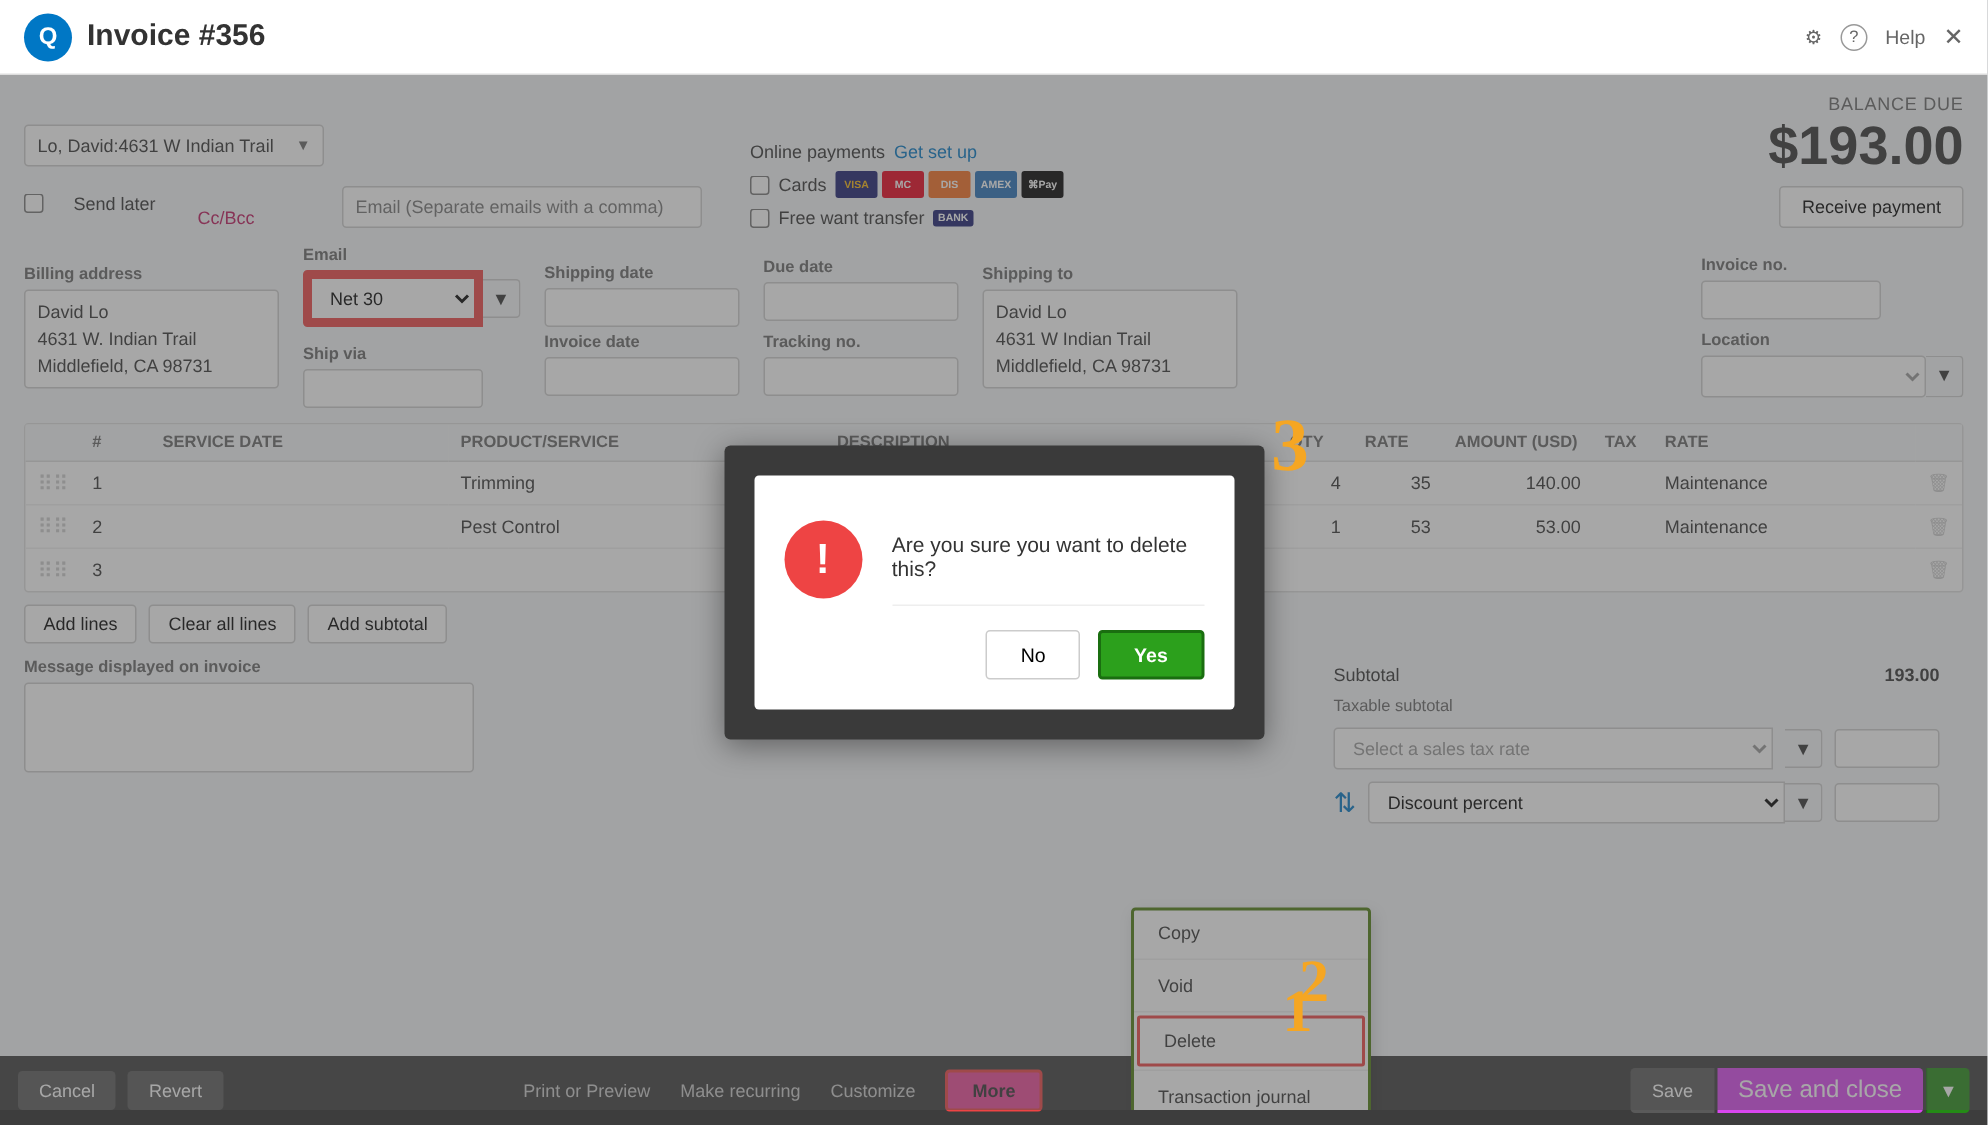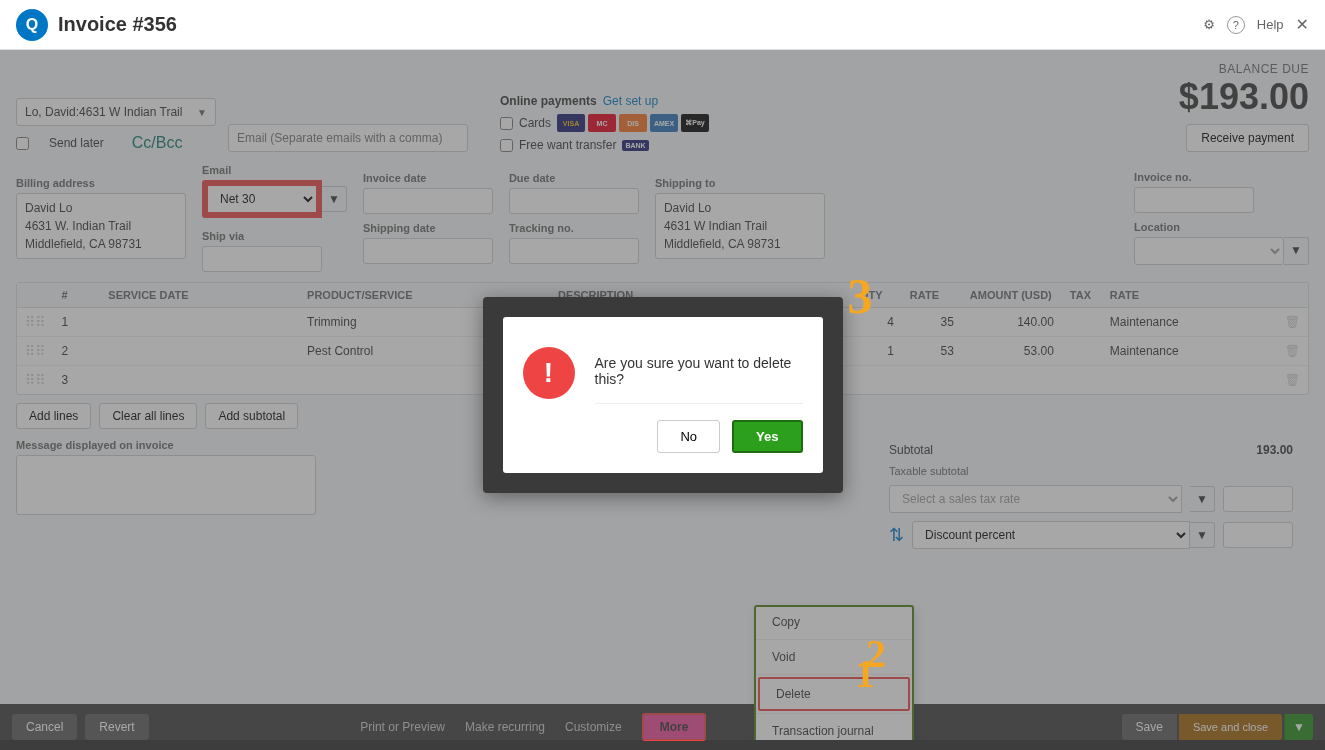--- a/index.html
+++ b/index.html
@@ -66,27 +66,27 @@
       padding: 6px 8px;
       font-size: 12px;
       color: #999;
       width: 240px;
       background: #fff;
     }
     .send-later-row {
       display: flex; align-items: center; gap: 20px; margin-top: 4px;
     }
     .send-later-row span { font-size: 12px; color: #333; }
-    .cobcc { color: #0f766e; text-decoration: none; font-size: 16px; margin-left: 8px; }
+    .cobcc { color: #be185d; text-decoration: none; font-size: 12px; margin-left: 8px; margin-top: 19px; }
 
     .online-payments {
       margin-left: 20px;
       font-size: 12px;
     }
-    .online-payments .label { color: #333; font-weight: bold; }
+    .online-payments .label { color: #333; }
     .online-payments .setup { color: #0077C5; text-decoration: none; }
     .payment-option { display: flex; align-items: center; gap: 6px; margin-top: 6px; font-size: 12px; }
     .payment-option input[type=checkbox] { margin: 0; }
     .card-icons { display: flex; gap: 3px; align-items: center; }
     .card-icon {
       width: 28px; height: 18px; border-radius: 2px; display: inline-block;
       font-size: 7px; display: flex; align-items: center; justify-content: center; font-weight: bold;
     }
     .card-visa { background: #1a1f71; color: #f9b60e; }
     .card-mc { background: #eb001b; color: #fff; }
@@ -332,26 +332,26 @@
       background: #3c3c3c;
       color: #fff;
       border: none;
       border-radius: 3px 0 0 3px;
       padding: 6px 14px;
       font-size: 12px;
       cursor: pointer;
       margin-left: auto;
     }
     .footer-save-close-btn {
-      background: #a16207;
+      background: #d946ef;
       color: #fff;
       border: none;
       border-radius: 0 3px 3px 0;
       padding: 6px 14px;
-      font-size: 11px;
+      font-size: 16px;
       cursor: pointer;
     }
     .footer-save-close-arrow {
       background: #248a16;
       color: #fff;
       border: none;
       border-radius: 0 3px 3px 0;
       padding: 6px 8px;
       font-size: 12px;
       cursor: pointer;
@@ -573,26 +573,26 @@
           <option>Net 30</option>
         </select>
         <span class="arrow-btn">▼</span>
       </div>
 
       <label style="margin-top:8px;">Ship via</label>
       <input type="text" style="border: 1px solid rgb(204, 204, 204); border-radius: 3px; padding: 5px 8px; font-size: 12px; background: rgb(255, 255, 255); width: 120px;">
     </div>
 
     <div style="display:flex;flex-direction:column;gap:4px;">
+      <div class="form-group" style="margin-top:4px;">
+        <label>Shipping date</label>
+        <input type="text" style="border: 1px solid rgb(204, 204, 204); border-radius: 3px; padding: 5px 8px; font-size: 12px; background: rgb(255, 255, 255); width: 130px;">
+      </div>
       <div class="form-group">
         <label>Invoice date</label>
-        <input type="text" style="border: 1px solid rgb(204, 204, 204); border-radius: 3px; padding: 5px 8px; font-size: 12px; background: rgb(255, 255, 255); width: 130px;">
-      </div>
-      <div class="form-group" style="margin-top:4px;">
-        <label>Shipping date</label>
         <input type="text" style="border: 1px solid rgb(204, 204, 204); border-radius: 3px; padding: 5px 8px; font-size: 12px; background: rgb(255, 255, 255); width: 130px;">
       </div>
     </div>
 
     <div style="display:flex;flex-direction:column;gap:4px;">
       <div class="form-group">
         <label>Due date</label>
         <input type="text" style="border: 1px solid rgb(204, 204, 204); border-radius: 3px; padding: 5px 8px; font-size: 12px; background: rgb(255, 255, 255); width: 130px;">
       </div>
       <div class="form-group" style="margin-top:4px;">

